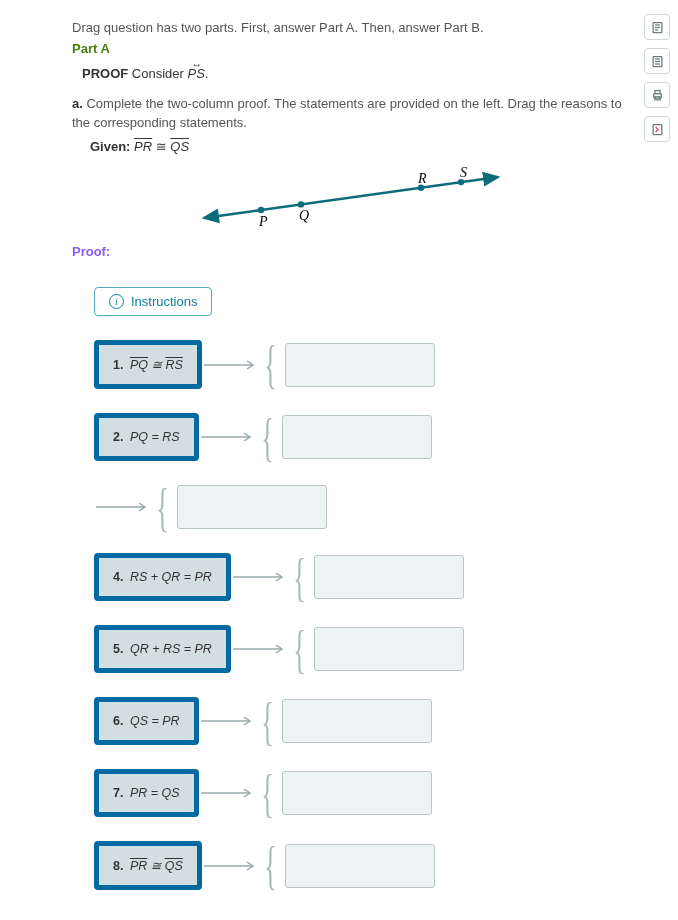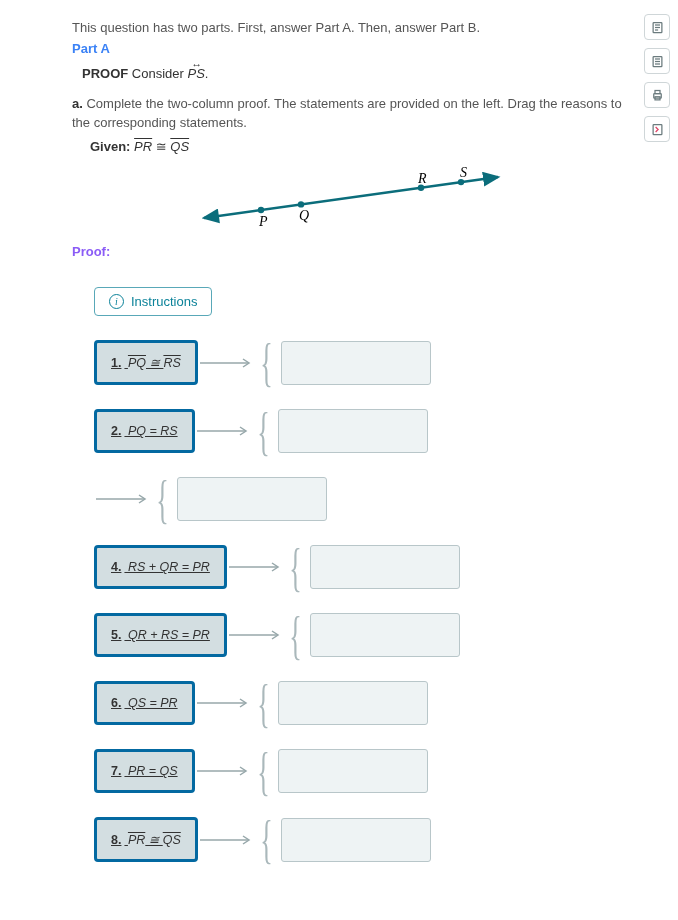--- a/index.html
+++ b/index.html
@@ -8,21 +8,21 @@
     font-family: Arial, Helvetica, sans-serif;
     font-size: 13px;
     color: #333;
     background: #fff;
     width: 678px;
   }
   .page {
     padding: 20px 48px 20px 72px;
   }
   .intro-line { color: #555; margin-bottom: 6px; font-size: 13px; }
-  .part-a { color: #3b82f6; font-weight: bold; font-size: 13px; margin-bottom: 10px; }
+  .part-a { color: #4d7c0f; font-weight: bold; font-size: 13px; margin-bottom: 10px; }
   .proof-line { font-size: 13px; margin-bottom: 14px; }
   .proof-bold { font-weight: bold; padding-left: 10px; }
   .ps-symbol { position: relative; display: inline-block; font-style: italic; }
   .ps-symbol::before {
     content: "↔";
     position: absolute;
     top: -9px; left: 0; right: 0;
     font-style: normal;
     font-size: 11px;
     text-align: center;
@@ -45,28 +45,27 @@
   }
   .instructions-pill .i-icon {
     width:15px; height:15px; border:1px solid #0b8299; border-radius:50%;
     display:inline-flex; align-items:center; justify-content:center;
     font-size:10px; margin-right:7px; font-style: italic; font-family: Georgia, serif;
   }
   .proof-rows { padding-left: 22px; }
   .proof-row { display:flex; align-items:center; margin-bottom: 24px; }
   .stmt {
     background: #d3dee1;
-    border: 3px solid #0369a1;
+    border: 5px solid #0369a1;
     border-radius: 4px;
     padding: 12px 14px;
     font-size: 12.5px;
     font-style: italic;
     color: #333;
     white-space: pre-line;
-    text-decoration: underline;
   }
   .stmt .num { font-weight: bold; font-style: normal; margin-right:3px;}
   .stmt .and-word { font-style: normal; }
   .conn {
     flex: 0 0 auto;
     width: 56px;
     display:flex; align-items:center; justify-content:center;
   }
   .conn svg { display:block; }
   .brace {
@@ -131,21 +130,21 @@
   </div>
   <div class="tool-btn">
     <svg viewBox="0 0 24 24" fill="none" stroke="currentColor" stroke-width="2">
           <rect x="5" y="4" width="14" height="16" rx="1"></rect>
           <path d="M9 8l4 4-4 4" stroke="#d46"></path>
         </svg>
   </div>
 </div>
 
 <div class="page">
-  <div class="intro-line">This question has two parts. First, answer Part A. Then, answer Part B.</div>
+  <div class="intro-line">Drag question has two parts. First, answer Part A. Then, answer Part B.</div>
   <div class="part-a">Part A</div>
 
   <div class="proof-line">
     <span class="proof-bold">PROOF</span><span> Consider </span><span class="ps-symbol">PS</span><span>.</span>
   </div>
 
   <div class="section-a">
     <b>a.</b><span> Complete the two-column proof. The statements are provided on the left. Drag the reasons to the corresponding statements.</span>
   </div>
   <div class="given-prove">

